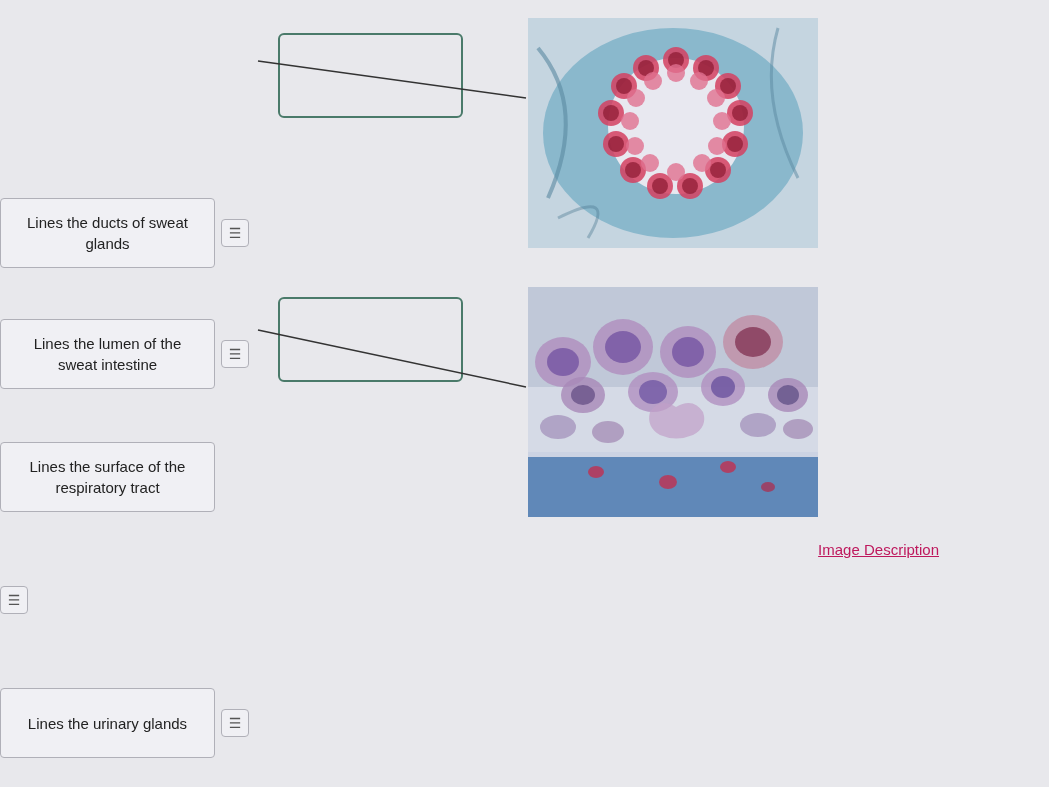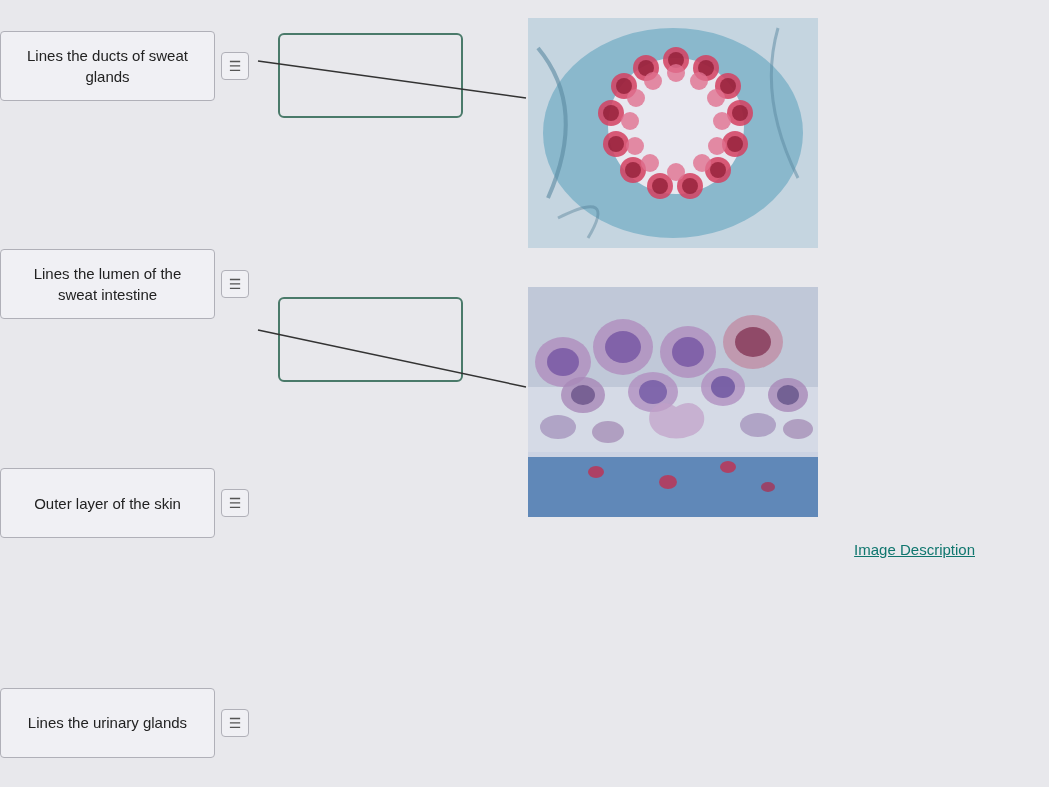--- a/index.html
+++ b/index.html
@@ -18,22 +18,22 @@
       display: flex;
       width: 100%;
       height: 100%;
       padding: 10px 10px 10px 0;
     }
 
     
     .labels-column {
       display: flex;
       flex-direction: column;
-      justify-content: space-between;
-      gap: 0;
+      justify-content: flex-end;
+      gap: 15px;
       width: 268px;
       flex-shrink: 0;
       padding-top: 0;
     }
 
     .label-item {
       display: flex;
       align-items: center;
       gap: 6px;
       padding: 4px 0;
@@ -83,27 +83,27 @@
       background: transparent;
     }
 
     
     .svg-image {
       width: 290px;
       height: 230px;
     }
 
     .image-description-link {
-      color: #0f766e;
+      color: #be185d;
       font-size: 15px;
       text-decoration: underline;
       text-align: center;
       cursor: pointer;
       margin-top: 8px;
-      margin-right: 44px;
+      margin-right: 80px;
     }
 
     .right-area {
       flex: 1;
       position: relative;
       display: flex;
       flex-direction: column;
     }
 
   </style>
@@ -125,25 +125,28 @@
 
     <div class="label-item" style="height:108px; align-items:center;">
       <div class="label-box">
         <span>Lines the lumen of the sweat intestine</span>
       </div>
       <div class="icon-btn">
         <span>☰</span>
       </div>
     </div>
 
-
     <div class="label-item" style="height:108px; align-items:center;">
       <div class="label-box">
-        <span>Outer layer of the skin</span>
-      </div>
+        <span>Lines the surface of the respiratory tract</span>
+      </div>
+      <div class="no-icon"></div>
+    </div>
+
+    <div class="label-item" style="height:108px; align-items:center;">
       <div class="icon-btn">
         <span>☰</span>
       </div>
     </div>
 
     <div class="label-item" style="height:108px; align-items:center;">
       <div class="label-box">
         <span>Lines the urinary glands</span>
       </div>
       <div class="icon-btn">

